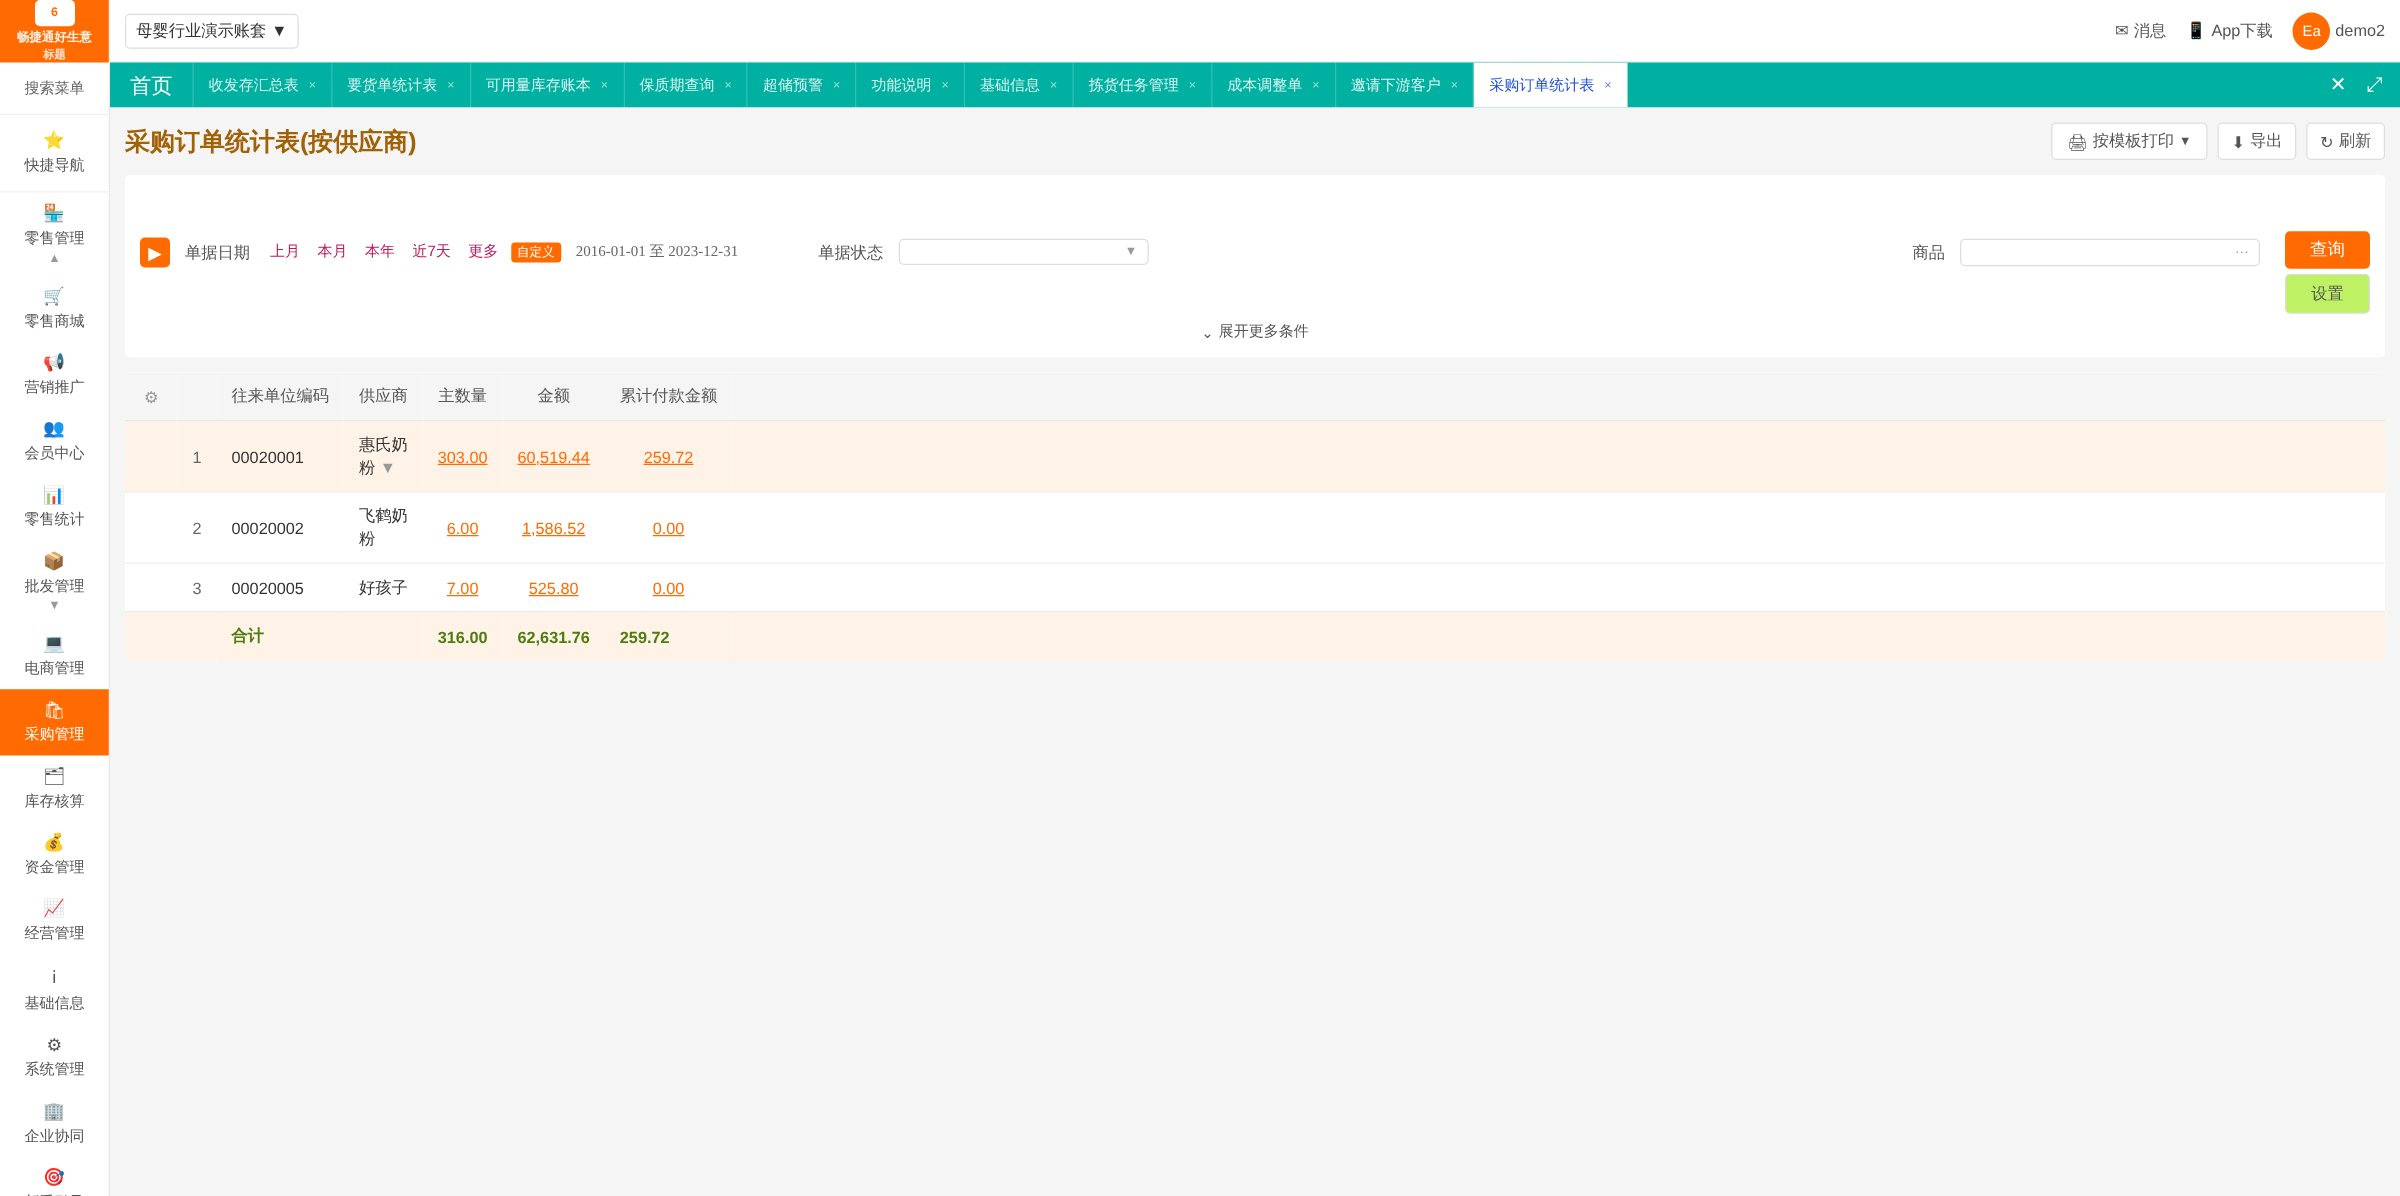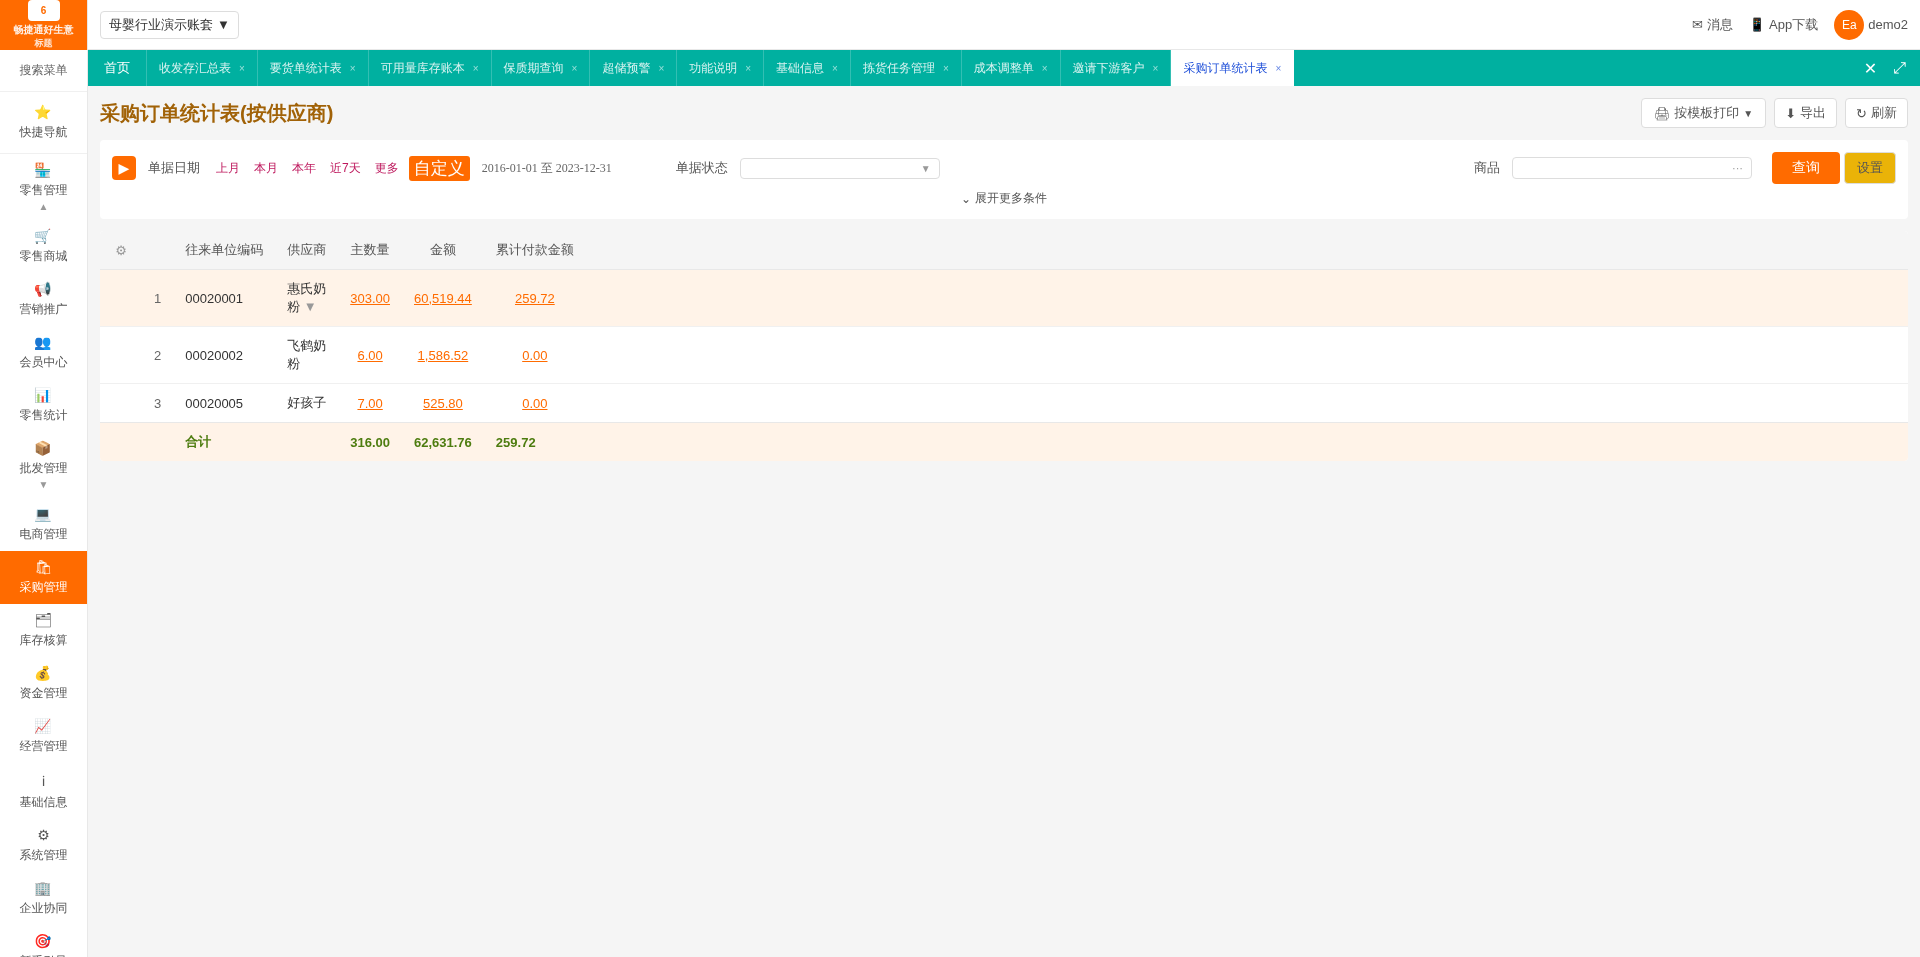--- a/index.html
+++ b/index.html
@@ -27,21 +27,21 @@
     .topbar-dropdown { display: flex; align-items: center; gap: 4px; font-size: 13px; color: #333; cursor: pointer; padding: 4px 8px; border: 1px solid #ddd; border-radius: 4px; }
     .topbar-right { display: flex; align-items: center; gap: 16px; }
     .topbar-btn { display: flex; align-items: center; gap: 4px; cursor: pointer; font-size: 13px; color: #555; }
     .user-avatar { width: 30px; height: 30px; border-radius: 50%; background: #ff6b00; display: flex; align-items: center; justify-content: center; color: #fff; font-size: 12px; }
 
     
     .tabbar { height: 36px; background: #00b0a0; display: flex; align-items: center; overflow: hidden; }
     .tab-item { display: flex; align-items: center; gap: 4px; padding: 0 12px; height: 36px; cursor: pointer; font-size: 12px; color: rgba(255,255,255,0.85); white-space: nowrap; border-right: 1px solid rgba(255,255,255,0.2); }
     .tab-item.active { background: #fff; color: #1d4ed8; }
     .tab-item .tab-close { font-size: 10px; margin-left: 4px; opacity: 0.7; }
-    .tab-home { padding: 0 16px; color: #fff; font-size: 13px; height: 36px; display: flex; align-items: center; cursor: pointer; }
+    .tab-home { padding: 0 16px; color: #fff; font-size: 17px; height: 36px; display: flex; align-items: center; cursor: pointer; }
     .tabbar-right { margin-left: auto; display: flex; align-items: center; gap: 4px; padding-right: 8px; }
     .tabbar-right-btn { color: #fff; cursor: pointer; padding: 2px 6px; font-size: 16px; }
 
     
     .content { flex: 1; background: #f5f5f5; overflow: auto; padding: 12px; }
 
     
     .page-header { display: flex; align-items: center; justify-content: space-between; margin-bottom: 12px; }
     .page-title { font-size: 20px; font-weight: bold; color: #a16207; }
     .page-actions { display: flex; align-items: center; gap: 8px; }
@@ -49,26 +49,26 @@
     .btn-export { display: flex; align-items: center; gap: 4px; padding: 5px 10px; border: 1px solid #ddd; border-radius: 4px; background: #fff; cursor: pointer; font-size: 13px; color: #555; }
     .btn-refresh { display: flex; align-items: center; gap: 4px; padding: 5px 10px; border: 1px solid #ddd; border-radius: 4px; background: #fff; cursor: pointer; font-size: 13px; color: #555; }
 
     
     .filter-panel { background: #fff; border-radius: 4px; padding: 12px; margin-bottom: 12px; }
     .filter-row { display: flex; align-items: center; gap: 12px; flex-wrap: wrap; }
     .filter-toggle { width: 24px; height: 24px; background: #ff6b00; border-radius: 4px; display: flex; align-items: center; justify-content: center; cursor: pointer; color: #fff; font-size: 14px; flex-shrink: 0; }
     .filter-label { font-size: 13px; color: #555; white-space: nowrap; }
     .date-shortcuts { display: flex; gap: 6px; align-items: center; }
     .date-shortcut { font-size: 12px; color: #be185d; cursor: pointer; padding: 2px 4px; }
-    .date-custom-tag { background: #ff6b00; color: #fff; font-size: 17px; padding: 1px 5px; border-radius: 3px; cursor: pointer; }
+    .date-custom-tag { background: #ff6b00; color: #fff; font-size: 10px; padding: 1px 5px; border-radius: 3px; cursor: pointer; }
     .date-range { font-size: 12px; color: #666; font-family: Liberation Serif, serif; }
     .filter-divider { color: #ddd; }
     .filter-select { border: 1px solid #ddd; border-radius: 4px; padding: 4px 8px; font-size: 13px; color: #555; min-width: 180px; display: flex; align-items: center; justify-content: space-between; cursor: pointer; }
     .btn-query { background: #ff6b00; color: #fff; border: none; border-radius: 4px; padding: 6px 20px; font-size: 14px; cursor: pointer; }
-    .btn-settings { background: #eab308; color: #555; border: 1px solid #ddd; border-radius: 4px; padding: 6px 12px; font-size: 13px; cursor: pointer; }
+    .btn-settings { background: #bef264; color: #555; border: 1px solid #ddd; border-radius: 4px; padding: 6px 12px; font-size: 13px; cursor: pointer; }
     .filter-expand { display: flex; align-items: center; justify-content: center; gap: 4px; color: #555; font-size: 12px; cursor: pointer; padding: 6px 0 0 0; }
 
     
     .table-wrap { background: #fff; border-radius: 4px; overflow: hidden; }
     table { width: 100%; border-collapse: collapse; }
     thead tr { background: #f5f5f5; }
     thead th { padding: 10px 12px; text-align: left; font-size: 13px; color: #555; font-weight: normal; border-bottom: 1px solid #e8e8e8; white-space: nowrap; }
     thead th.center { text-align: center; }
     tbody tr { border-bottom: 1px solid #f0f0f0; }
     tbody tr.row-selected { background: #fff3e8; }
@@ -289,21 +289,21 @@
         <div class="filter-select" style="min-width:200px;">
           <span></span>
           <span style="font-size:10px;color:#999;">▼</span>
         </div>
         <div style="flex:1;"></div>
         <span class="filter-label">商品</span>
         <div class="filter-select" style="min-width:240px;">
           <span style="color:#bbb;"></span>
           <span style="font-size:11px;color:#999;">···</span>
         </div>
-        <div style="display:flex;flex-direction:row;gap:4px;margin-left:8px;">
+        <div style="display:flex;flex-direction:column;gap:4px;margin-left:8px;margin-top:33px;">
           <button class="btn-query">查询</button>
           <button class="btn-settings">设置</button>
         </div>
       </div>
       <div class="filter-expand">
         <span>⌄</span>
         <span>展开更多条件</span>
       </div>
     </div>
 

